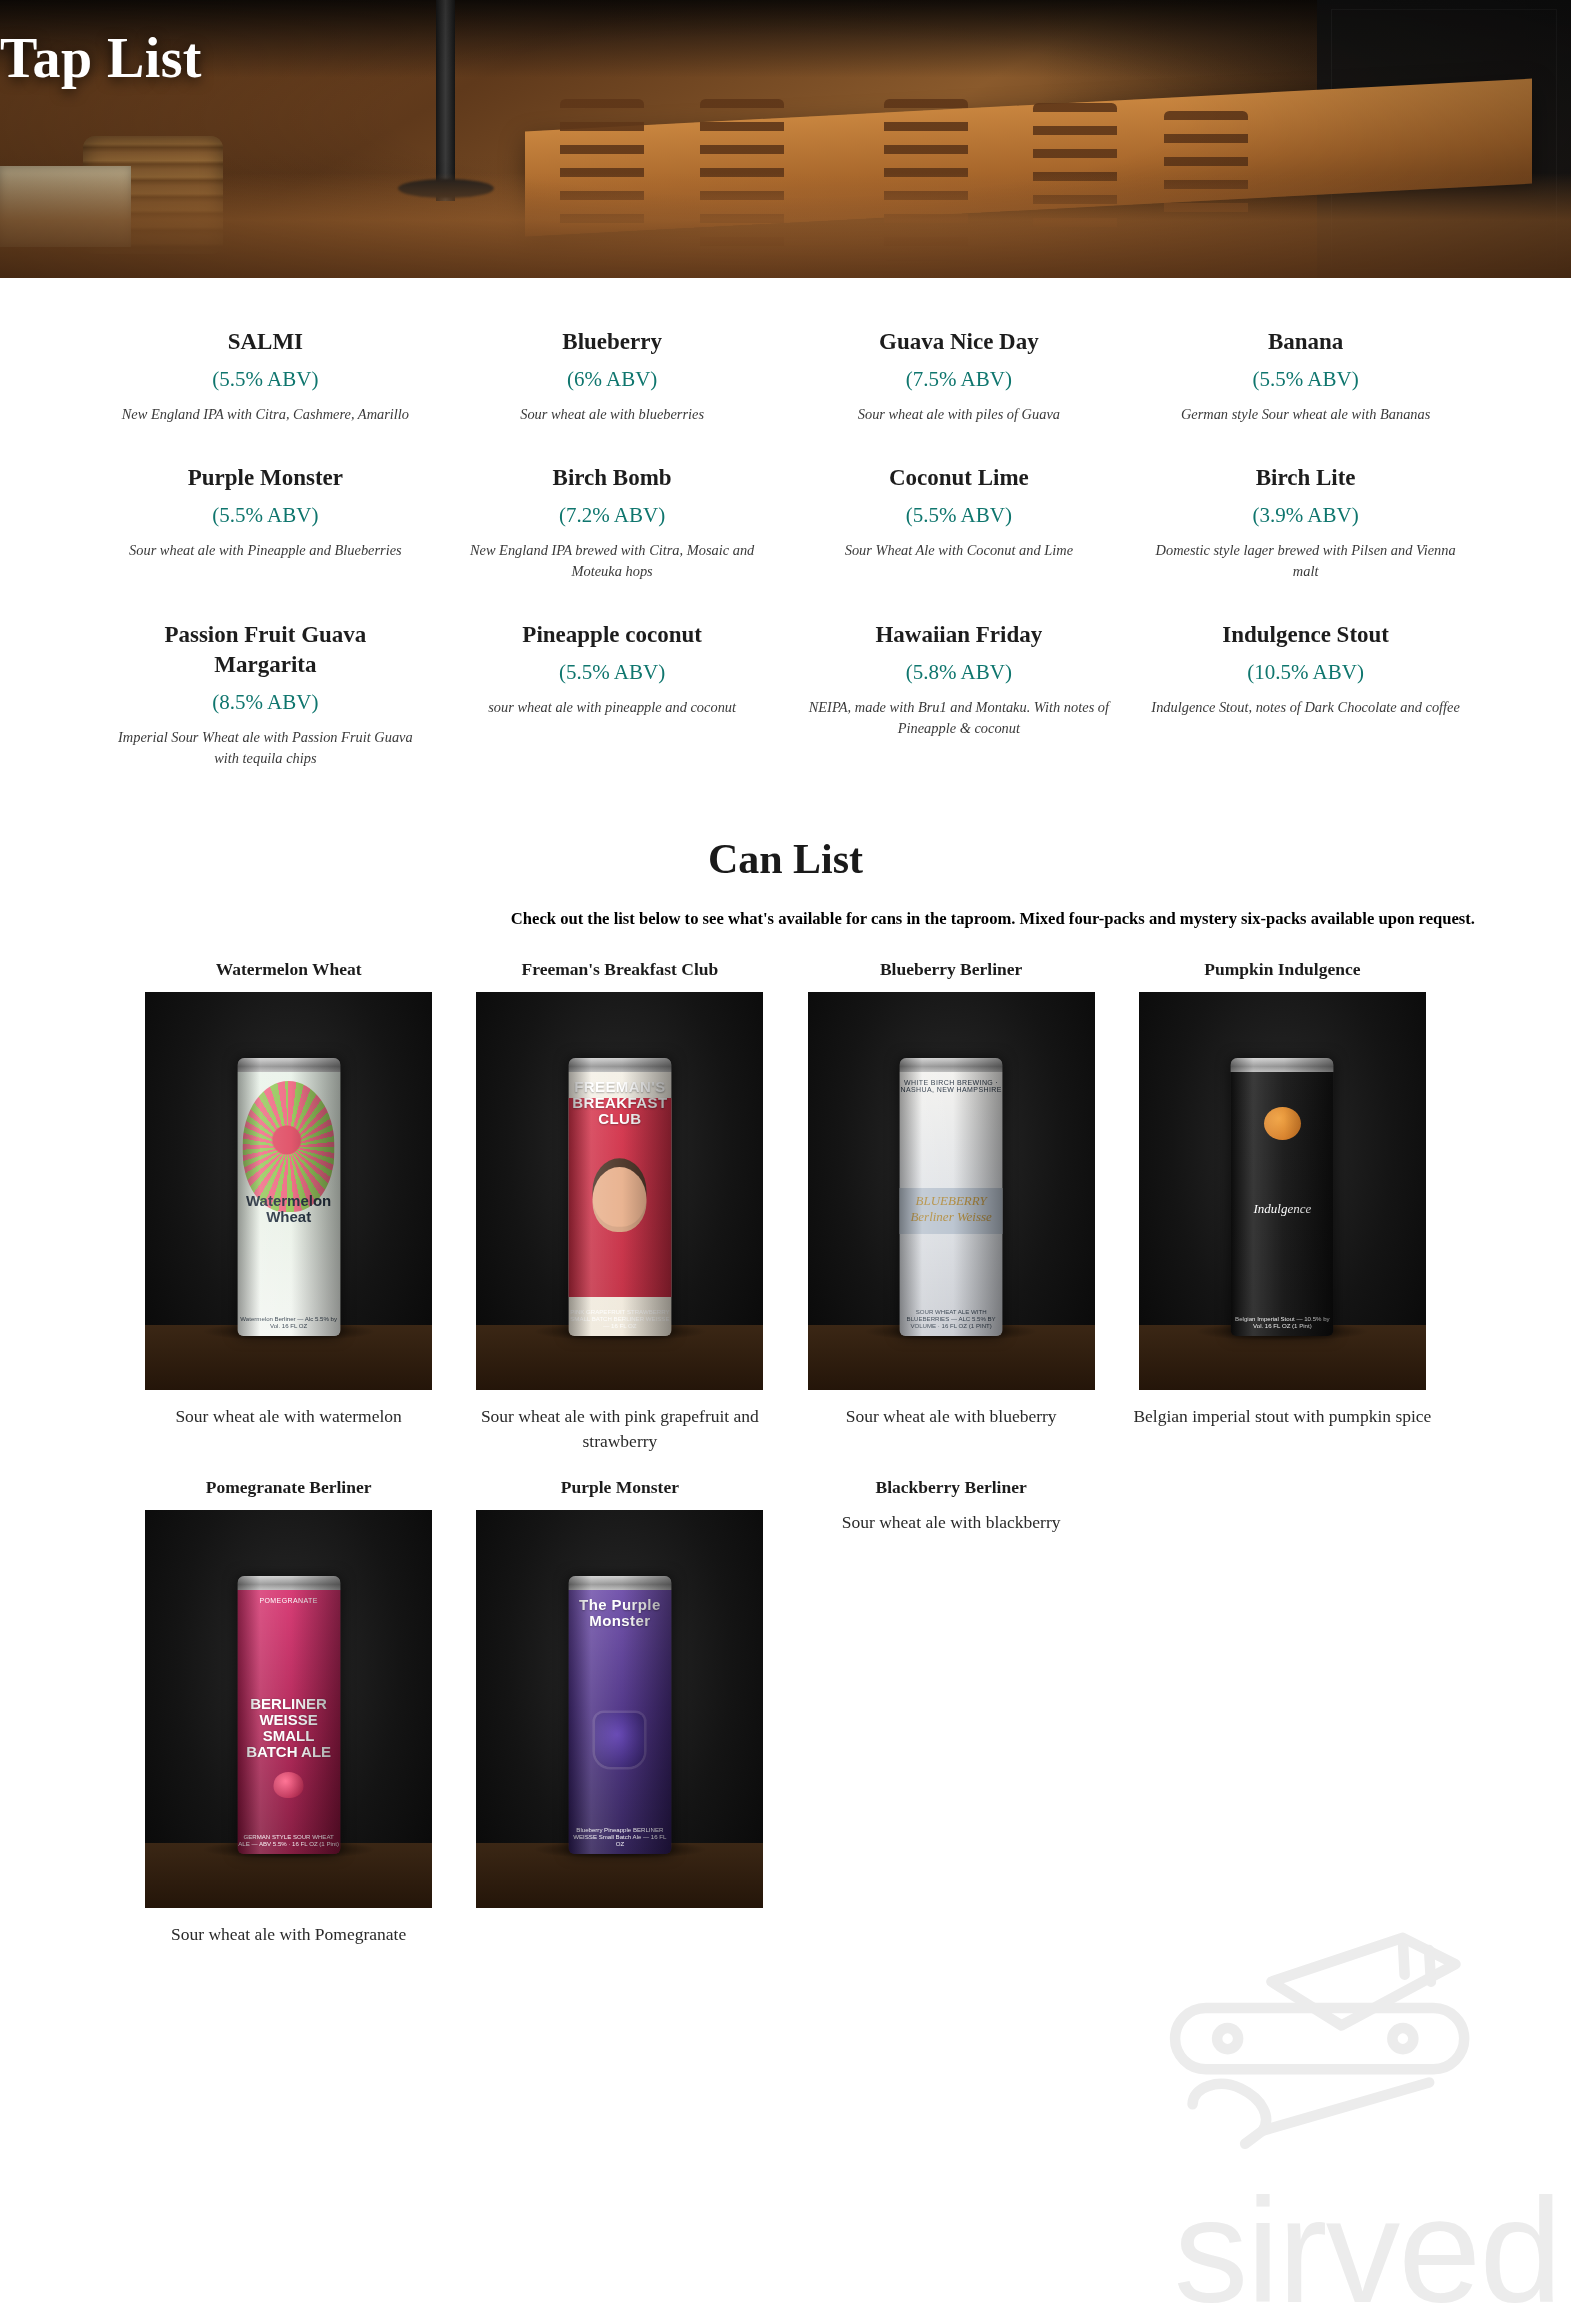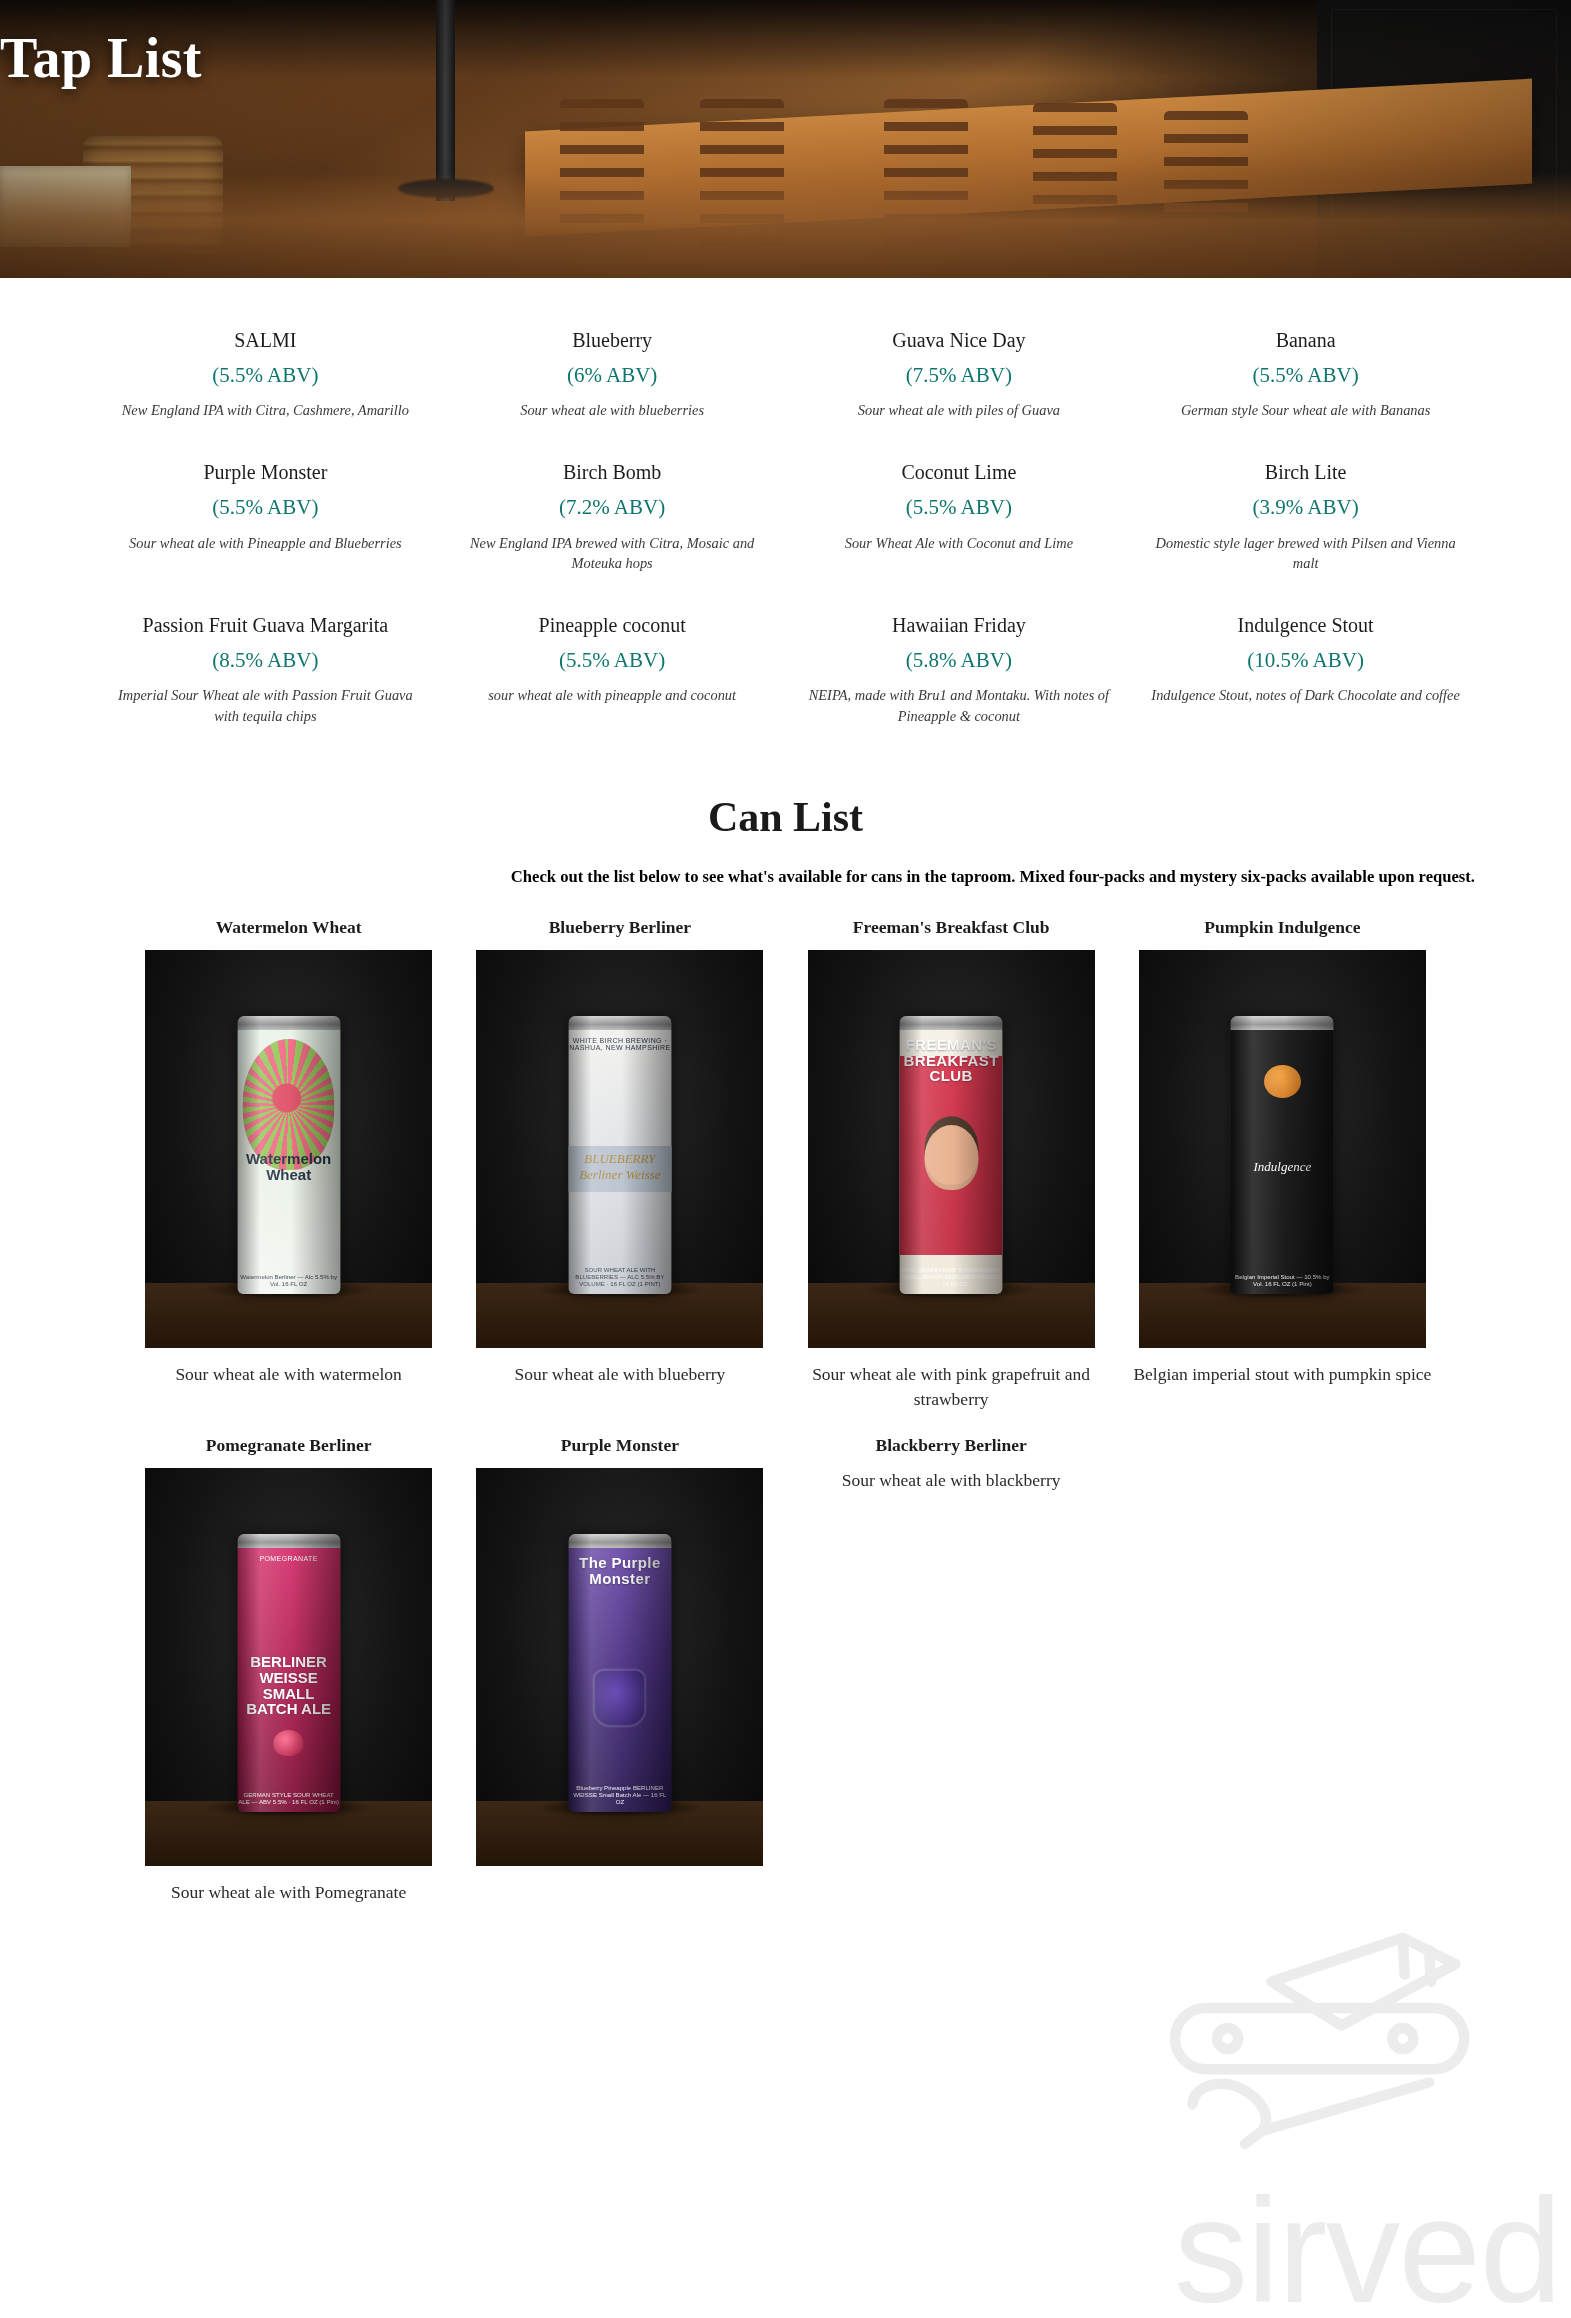--- a/index.html
+++ b/index.html
@@ -132,22 +132,22 @@
     grid-template-columns: repeat(4, 1fr);
     column-gap: 0px;
     row-gap: 0px;
     padding: 0 92px;
   }
   .tap-item {
     padding: 14px 19px 24.5px 19px;
     text-align: center;
   }
   .tap-name {
-    font-size: 20px;
-    font-weight: 400;
+    font-size: 23px;
+    font-weight: 700;
     color: #1d1d1d;
     line-height: 1.32;
     font-family: "Liberation Serif", serif;
   }
   .tap-abv {
     font-size: 21px;
     color: #0f766e;
     margin-top: 9.6px;
     font-family: "Liberation Serif", serif;
   }
@@ -463,56 +463,56 @@
               <div class="splash"></div>
               <div class="lbl-mid big dark-text">Watermelon Wheat</div>
               <div class="lbl-bot dark-text">Watermelon Berliner — Alc 5.5% by Vol. 16 FL OZ</div>
             </div>
           </div>
         </div>
         <div class="can-desc">Sour wheat ale with watermelon</div>
       </div>
 
       <div class="can-item">
+        <div class="can-name">Freeman's Breakfast Club</div>
+        <div class="can-photo">
+          <div class="backdrop"></div>
+          <div class="surface"></div>
+          <div class="shadow"></div>
+          <div class="can-body">
+            <div class="can-label art-freemans">
+              <div class="red"></div>
+              <div class="face"></div>
+              <div class="lbl-top big">FREEMAN'S BREAKFAST CLUB</div>
+              <div class="lbl-bot">PINK GRAPEFRUIT STRAWBERRY SMALL BATCH BERLINER WEISSE — 16 FL OZ</div>
+            </div>
+          </div>
+        </div>
+        <div class="can-desc">Sour wheat ale with pink grapefruit and strawberry</div>
+      </div>
+
+      <div class="can-item">
         <div class="can-name">Blueberry Berliner</div>
         <div class="can-photo">
           <div class="backdrop"></div>
           <div class="surface"></div>
           <div class="shadow"></div>
           <div class="can-body">
             <div class="can-label art-blueberryb">
               <div class="band"></div>
               <div class="lbl-top dark-text">WHITE BIRCH BREWING · NASHUA, NEW HAMPSHIRE</div>
               <div class="lbl-mid script gold-text">BLUEBERRY Berliner Weisse</div>
               <div class="lbl-bot dark-text">SOUR WHEAT ALE WITH BLUEBERRIES — ALC 5.5% BY VOLUME · 16 FL OZ (1 PINT)</div>
             </div>
           </div>
         </div>
         <div class="can-desc">Sour wheat ale with blueberry</div>
       </div>
 
       <div class="can-item">
-        <div class="can-name">Freeman's Breakfast Club</div>
-        <div class="can-photo">
-          <div class="backdrop"></div>
-          <div class="surface"></div>
-          <div class="shadow"></div>
-          <div class="can-body">
-            <div class="can-label art-freemans">
-              <div class="red"></div>
-              <div class="face"></div>
-              <div class="lbl-top big">FREEMAN'S BREAKFAST CLUB</div>
-              <div class="lbl-bot">PINK GRAPEFRUIT STRAWBERRY SMALL BATCH BERLINER WEISSE — 16 FL OZ</div>
-            </div>
-          </div>
-        </div>
-        <div class="can-desc">Sour wheat ale with pink grapefruit and strawberry</div>
-      </div>
-
-      <div class="can-item">
         <div class="can-name">Pumpkin Indulgence</div>
         <div class="can-photo">
           <div class="backdrop"></div>
           <div class="surface"></div>
           <div class="shadow"></div>
           <div class="can-body">
             <div class="can-label art-indulgence">
               <div class="pumpkin"></div>
               <div class="lbl-mid script">Indulgence</div>
               <div class="lbl-bot">Belgian Imperial Stout — 10.5% by Vol. 16 FL OZ (1 Pint)</div>

